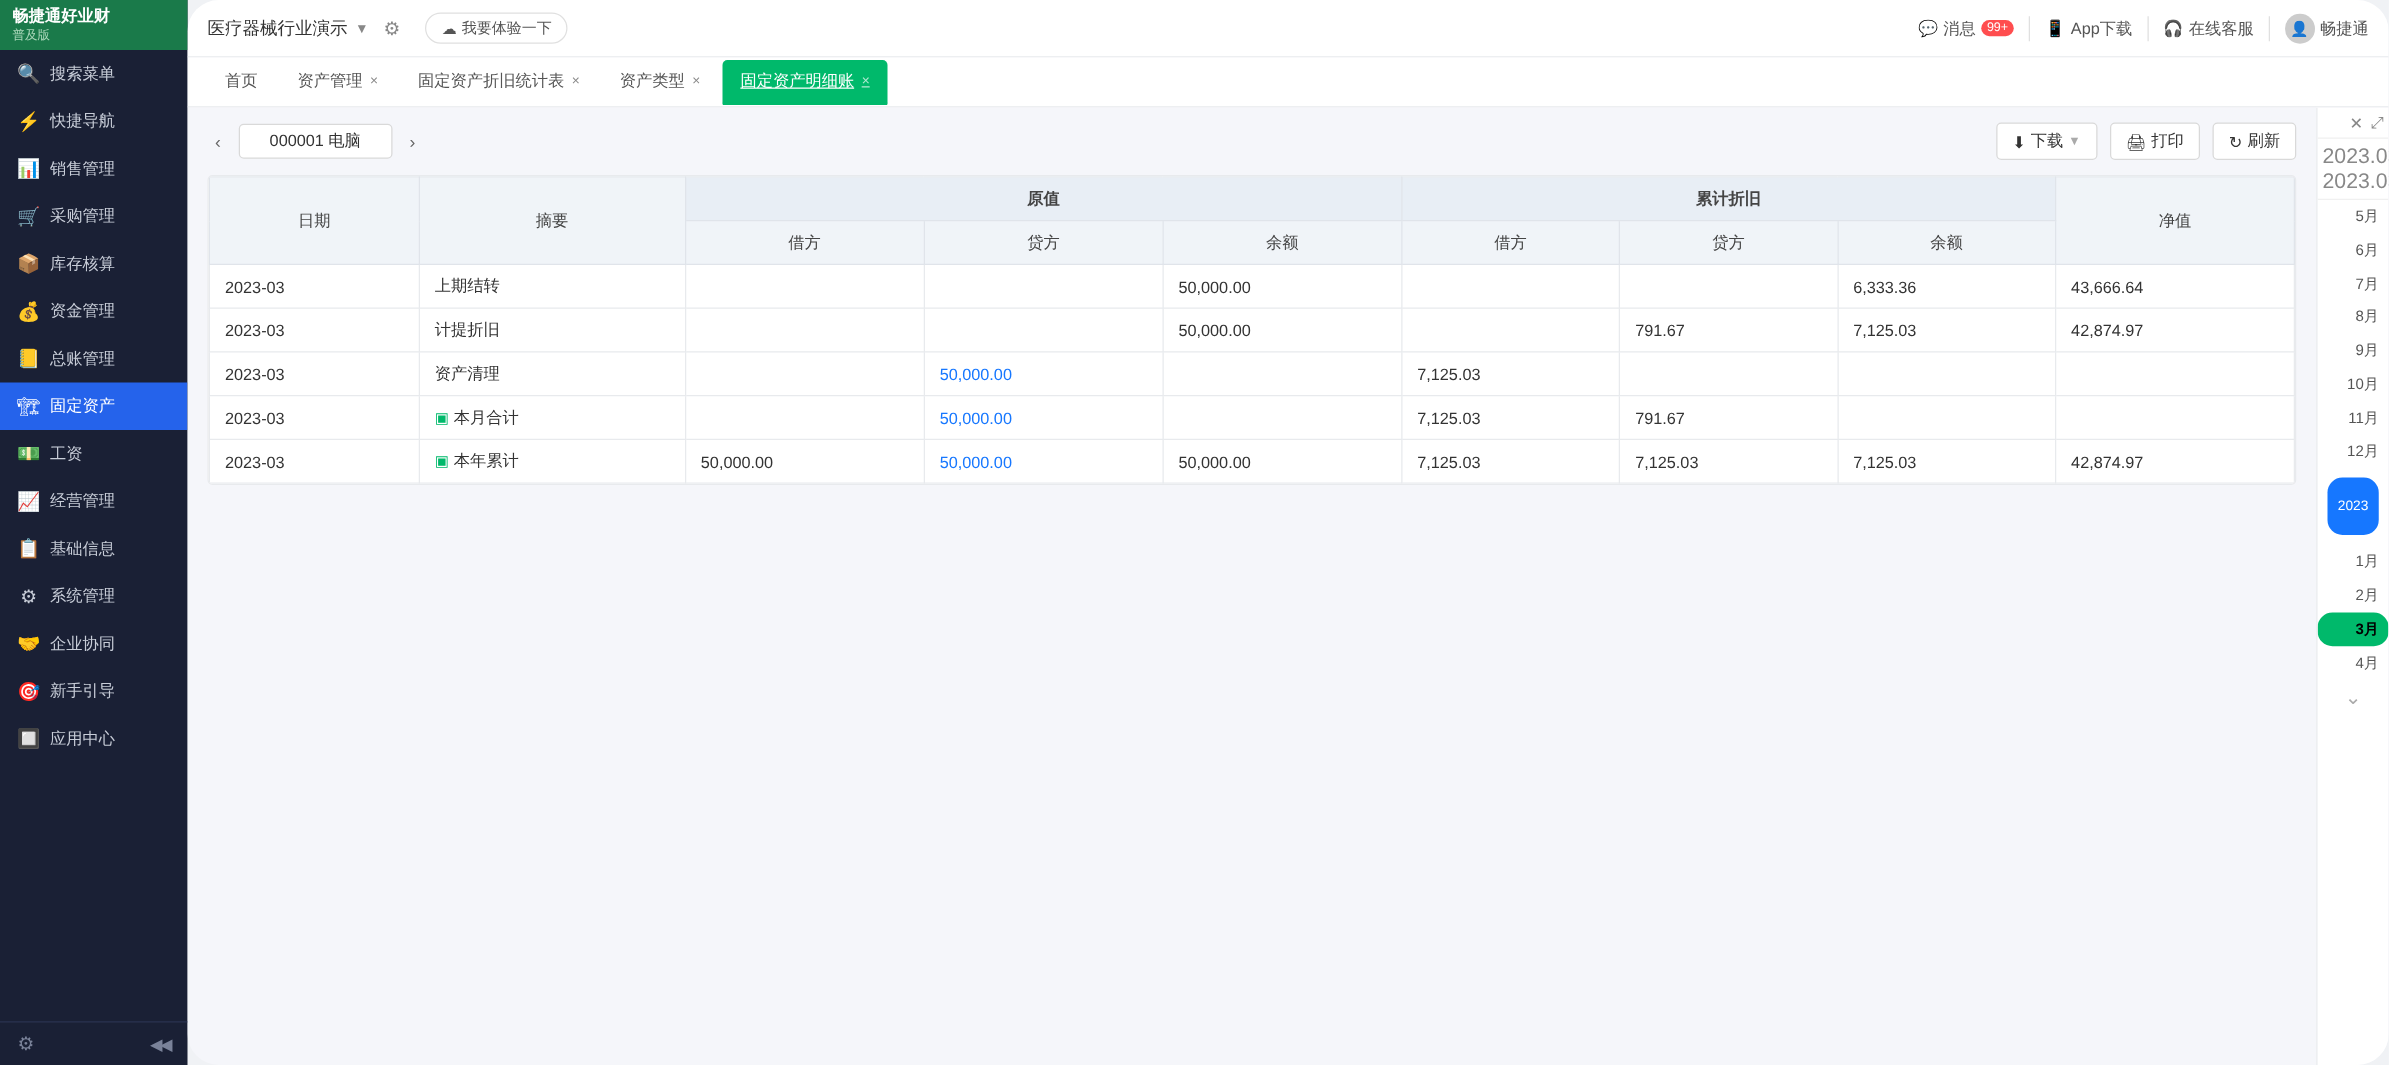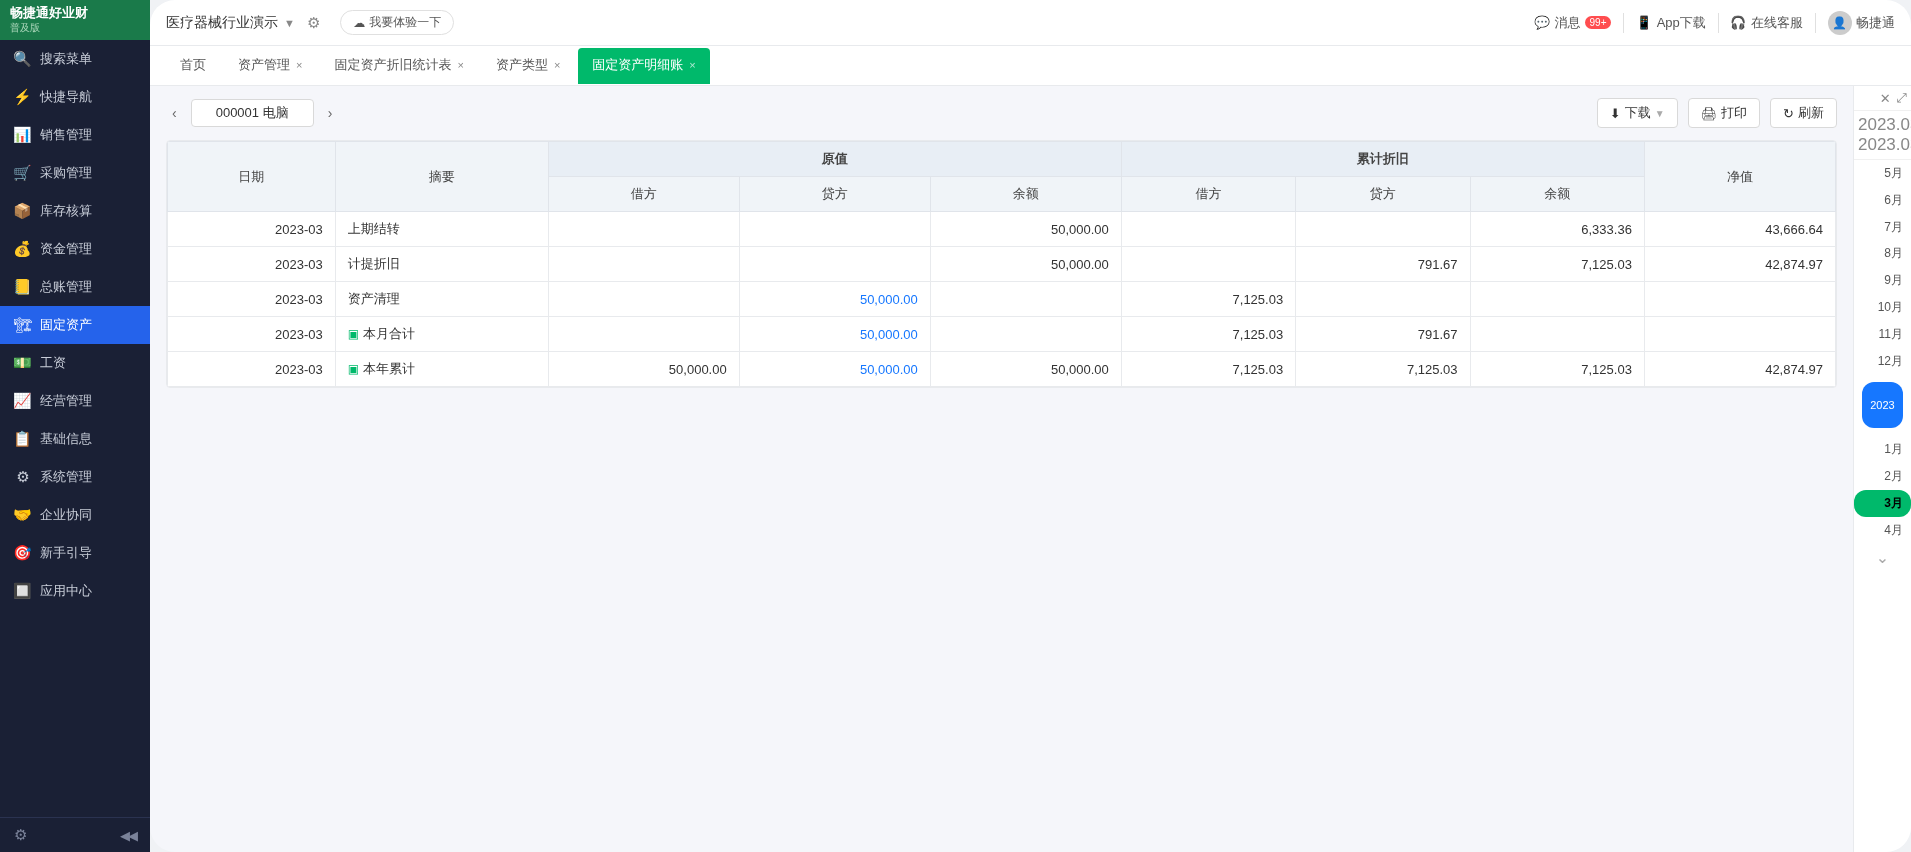--- a/index.html
+++ b/index.html
@@ -81,21 +81,21 @@
       padding: 8px 14px;
       font-size: 13px;
       color: #555;
       cursor: pointer;
       border-bottom: 2px solid transparent;
       display: flex;
       align-items: center;
       gap: 6px;
       white-space: nowrap;
     }
-    .tab.active { background: #00b96b; color: white; border-radius: 4px 4px 0 0; border-bottom: 2px solid #00b96b; }
+    .tab.active { background: #00b96b; color: white; border-radius: 4px 4px 0 0; border-bottom: 2px solid #00b96b; text-decoration: underline; }
     .tab-close { font-size: 11px; cursor: pointer; opacity: 0.7; }
 
     
     .content-area {
       flex: 1;
       display: flex;
       overflow: hidden;
       background: #f5f6fa;
     }
 
@@ -158,21 +158,21 @@
       color: #444;
       font-weight: 500;
       padding: 8px 4px;
       text-align: center;
       border: 1px solid #e0e4ea;
       white-space: nowrap;
     }
     td {
       padding: 8px 12px;
       border: 1px solid #e8eaed;
-      text-align: right;
+      text-align: left;
       color: #333;
       white-space: nowrap;
     }
     td.text-left { text-align: left; margin-top: 34px; }
     .summary-icon { color: #00b96b; font-size: 12px; margin-right: 4px; }
     .highlight-blue { color: #1677ff; }
     .col-group-header { background: #e8eef5; font-weight: bold; }
     .time-nav-item {
       padding: 5px 8px;
       cursor: pointer;

